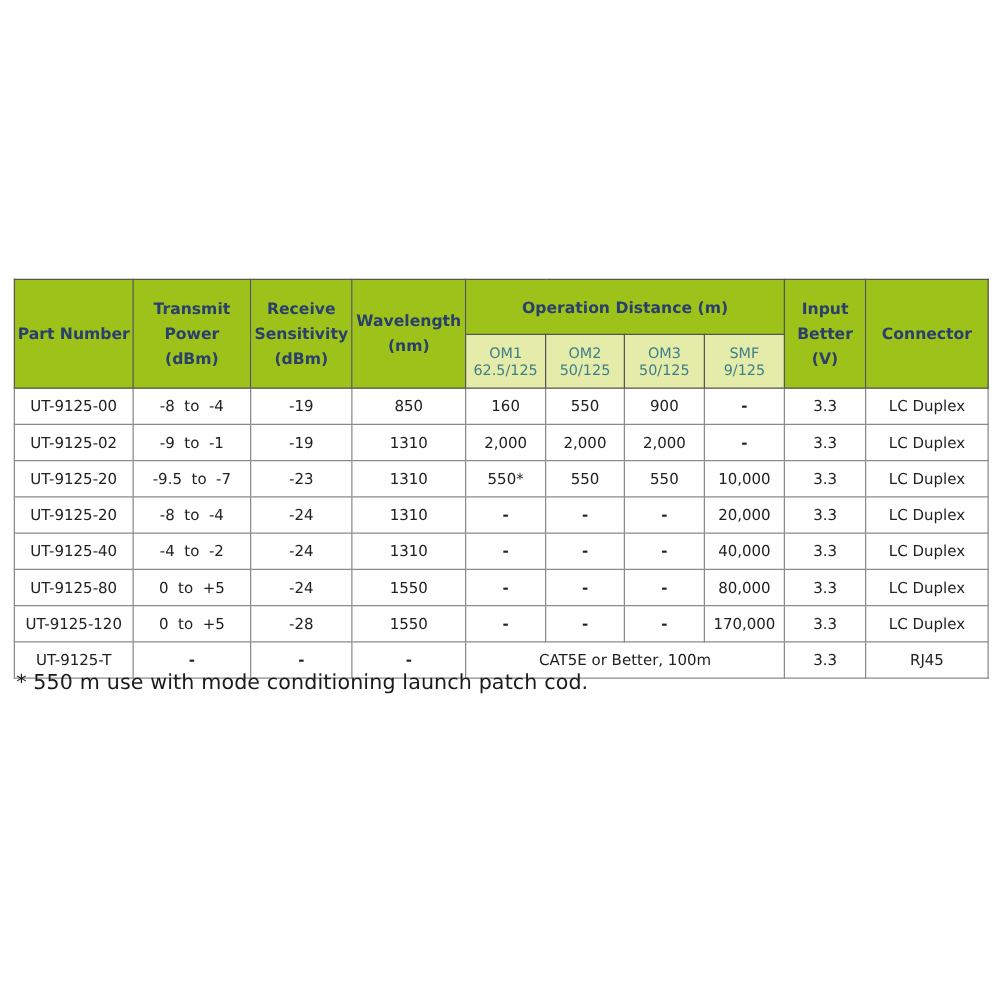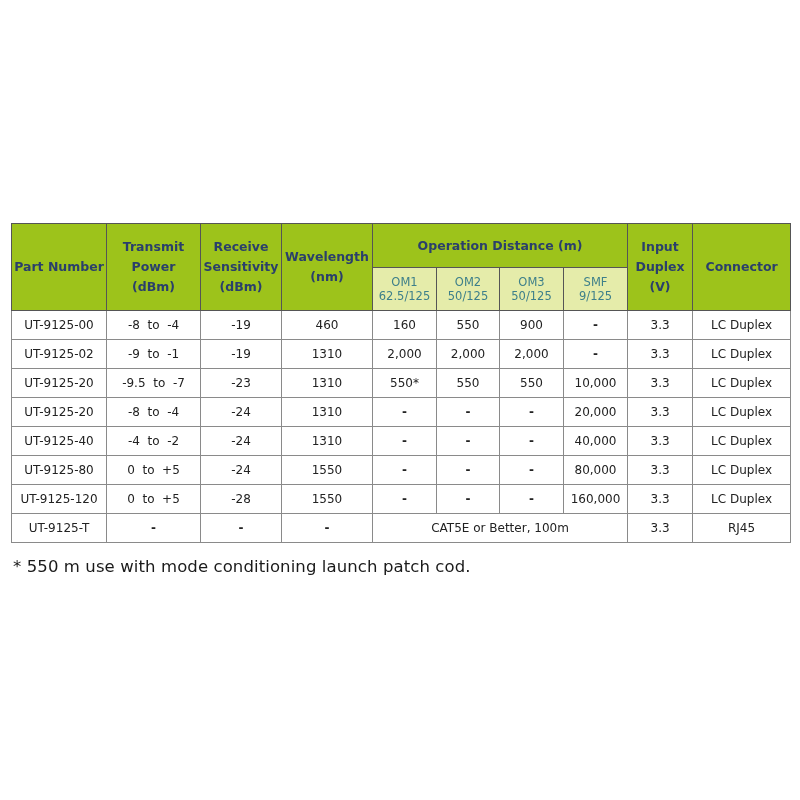--- a/index.html
+++ b/index.html
@@ -6,21 +6,21 @@
   body { width:800px; height:800px; position:relative; overflow:hidden;
          font-family:"DejaVu Sans","Liberation Sans",sans-serif; }
   table.spec { position:absolute; left:11px; top:223px; border-collapse:collapse;
                table-layout:fixed; width:779px; }
   table.spec th, table.spec td { border:1px solid #555555; text-align:center; vertical-align:middle; padding:0; }
   th.main { background:#9dc31b; color:#2a3f6b; font-weight:bold; font-size:12.5px; line-height:20px; }
   th.sub { background:#e5ecaa; color:#3d7f8a; font-weight:normal; font-size:11.5px; line-height:14px; height:42px;margin-left:35px; }
   tr.hdr1 th { height:43px; }
   table.spec td { height:28px; font-size:12px; color:#222222; border-color:#8a8a8a; }
   td.dash { font-weight:bold; }
-  .footnote { position:absolute; left:13px; top:557px; font-size:16.5px; color:#1a1a1a; letter-spacing:0.1px;text-align:center; }
+  .footnote { position:absolute; left:13px; top:536px; font-size:16.5px; color:#1a1a1a; letter-spacing:0.1px;text-align:center; }
 </style>
 </head>
 <body>
 
 <table class="spec">
   <colgroup>
     <col style="width:95px">
       <col style="width:94px">
       <col style="width:81px">
       <col style="width:91px">
@@ -44,21 +44,21 @@
         <div>Sensitivity</div>
         <div>(dBm)</div>
       </th>
       <th class="main" rowspan="2">
         <div>Wavelength</div>
         <div>(nm)</div>
       </th>
       <th class="main" colspan="4">Operation Distance (m)</th>
       <th class="main" rowspan="2">
         <div>Input</div>
-        <div>Duplex</div>
+        <div>Better</div>
         <div>(V)</div>
       </th>
       <th class="main" rowspan="2">Connector</th>
     </tr>
     <tr>
       <th class="sub">
           <div>OM1</div>
           <div>62.5/125</div>
         </th>
       <th class="sub">
@@ -73,21 +73,21 @@
           <div>SMF</div>
           <div>9/125</div>
         </th>
     </tr>
   </thead>
   <tbody>
     <tr>
       <td>UT-9125-00</td>
       <td style="white-space:pre">-8  to  -4</td>
       <td>-19</td>
-      <td>460</td>
+      <td>850</td>
       <td>160</td>
       <td>550</td>
       <td>900</td>
       <td class="dash">-</td>
       <td>3.3</td>
       <td>LC Duplex</td>
     </tr>
     <tr>
       <td>UT-9125-02</td>
       <td style="white-space:pre">-9  to  -1</td>
@@ -149,21 +149,21 @@
       <td>LC Duplex</td>
     </tr>
     <tr>
       <td>UT-9125-120</td>
       <td style="white-space:pre">0  to  +5</td>
       <td>-28</td>
       <td>1550</td>
       <td class="dash">-</td>
       <td class="dash">-</td>
       <td class="dash">-</td>
-      <td>160,000</td>
+      <td>170,000</td>
       <td>3.3</td>
       <td>LC Duplex</td>
     </tr>
     <tr>
       <td>UT-9125-T</td>
       <td class="dash">-</td>
       <td class="dash">-</td>
       <td class="dash">-</td>
       <td colspan="4">CAT5E or Better, 100m</td>
       <td>3.3</td>

